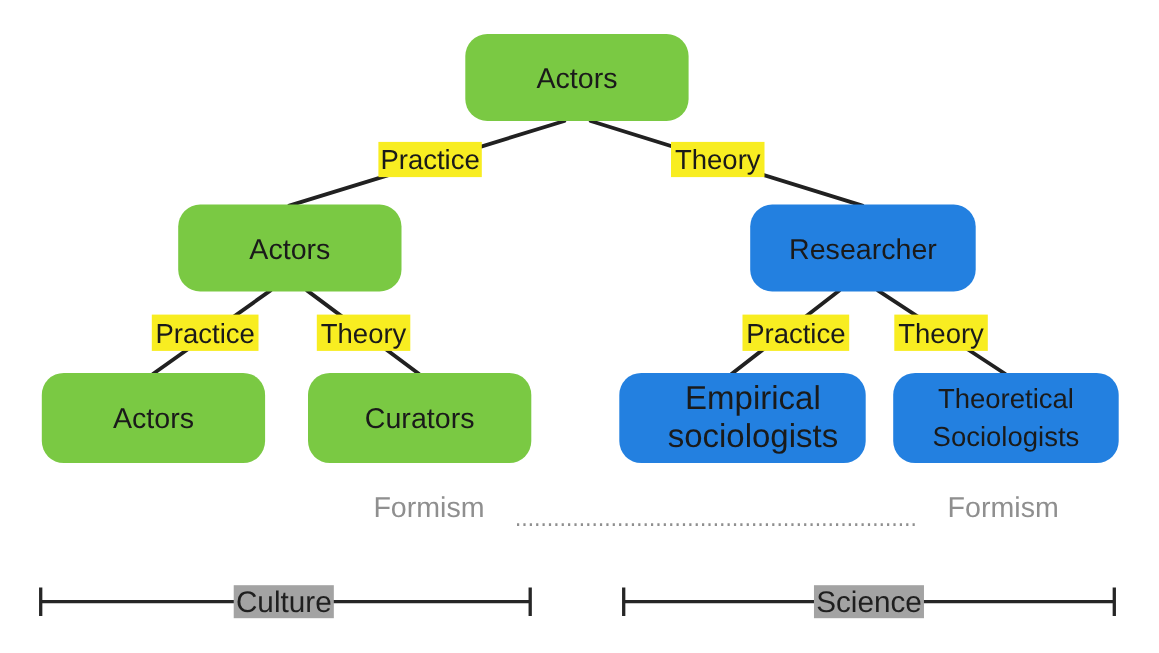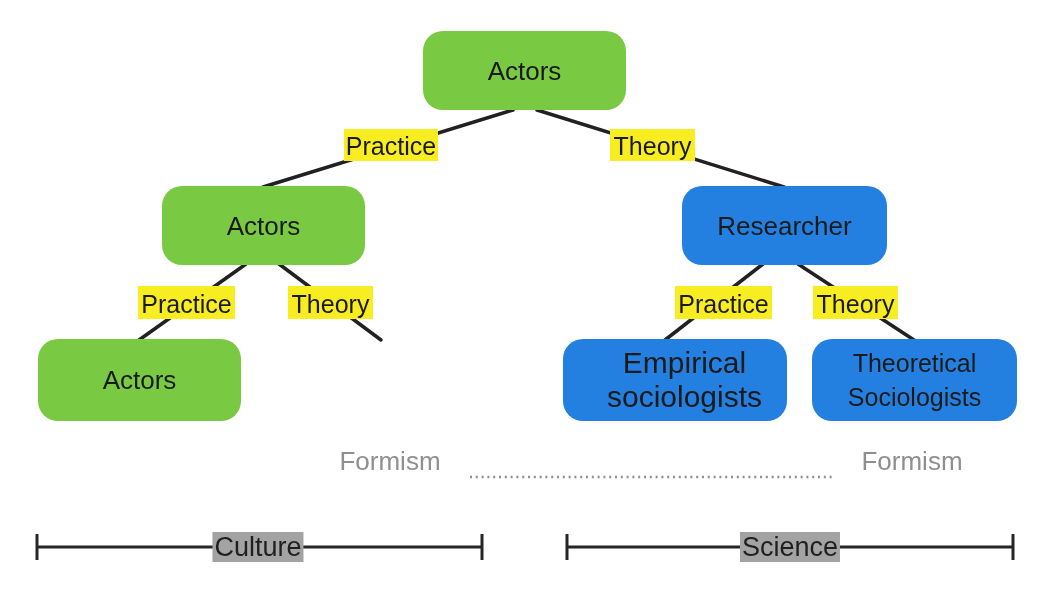--- a/index.html
+++ b/index.html
@@ -129,20 +129,23 @@
   <div class="edge-label" style="left:675px; top:286px; width:97px; height:33px;">
     <span>Practice</span>
   </div>
   <div class="edge-label" style="left:813px; top:286px; width:85px; height:33px;">
     <span>Theory</span>
   </div>
 
   <div class="node green" style="left:38px; top:339px; width:203px; height:82px;">
     <span>Actors</span>
   </div>
+  <div class="node green" style="left:280px; top:339px; width:203px; height:82px;">
+    <span>Curators</span>
+  </div>
   <div class="node blue" style="left:563px; top:339px; width:205px; height:82px; font-size:30px;padding-left:19px;">
     <span>Empirical</span>
     <span>sociologists</span>
   </div>
   <div class="node blue" style="left:812px; top:339px; width:205px; height:82px; font-size:25px;">
     <span>Theoretical</span>
     <span>Sociologists</span>
   </div>
 
   <div class="paradigm" style="left:290px; top:443px;">

